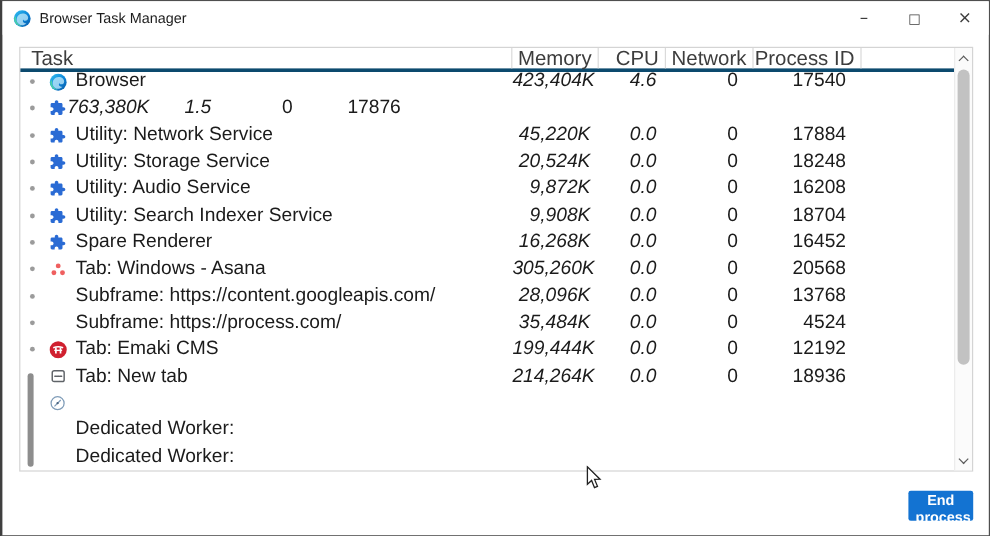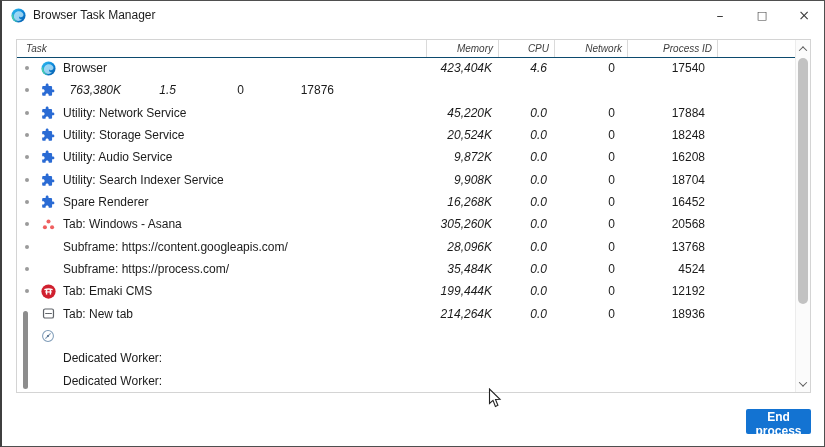--- a/index.html
+++ b/index.html
@@ -7,31 +7,31 @@
   .window{position:relative;width:825px;height:447px;box-sizing:border-box;background:#fff;border:1px solid #4f4f4f;border-left:2px solid #3f3f3f;overflow:hidden;}
   
   .titlebar{position:absolute;left:0;top:0;right:0;height:28px;display:flex;align-items:center;background:#fff;}
   .titlebar .app-icon{width:15px;height:15px;margin-left:9px;display:flex;}
   .titlebar .title{margin-left:7px;font-size:12px;color:#1c1c1c;}
   .win-controls{position:absolute;right:6px;top:0;height:28px;display:flex;align-items:center;gap:14px;}
   .win-controls button{width:28px;height:24px;border:none;background:transparent;color:#3c3c3c;font-size:14px;line-height:1;padding:0;cursor:default;font-family:"DejaVu Sans",sans-serif;}
   .win-controls .maxi{font-size:11px;}
   
   .table{position:absolute;left:14px;top:38px;width:795px;height:354px;box-sizing:border-box;border:1px solid #d4d4d4;background:#fff;}
-  .thead{position:absolute;left:0;top:0;right:0;height:17px;display:flex;border-bottom:1px solid #0c4a6e;font-size:10px;color:#3d3d3d;font-style:italic;}
+  .thead{position:absolute;left:0;top:0;right:0;height:17px;display:flex;border-bottom:3px solid #0c4a6e;font-size:17px;color:#3d3d3d;}
   .th{box-sizing:border-box;border-right:1px solid #dadada;display:flex;align-items:center;}
   .th.num{justify-content:flex-end;padding-right:5px;}
   .th-task{width:410px;padding-left:9px;}
   .th-mem{width:72px;}
   .th-cpu{width:56px;}
   .th-net{width:73px;text-align:right;}
   .th-pid{width:90px;}
   .th-spacer{flex:1;border-right:none;}
   .rows{position:absolute;left:0;top:17px;width:778px;height:335px;display:flex;flex-direction:column;}
-  .row{flex:1;display:flex;align-items:center;font-size:12px;color:#1b1b1b;}
+  .row{flex:1;display:flex;align-items:center;font-size:16px;color:#1b1b1b;}
   .bullet{flex:none;width:4px;height:4px;border-radius:50%;background:#9b9b9b;margin-left:8px;}
   .ricon{flex:none;width:16px;height:16px;margin-left:11px;display:flex;align-items:center;justify-content:center;}
   .task-label{flex:1;min-width:0;margin-left:7px;white-space:nowrap;overflow:hidden;}
   .cell{box-sizing:border-box;text-align:right;flex:none;}
   .cell.mem{width:72px;padding-right:7px;font-style:italic;}
   .cell.cpu{width:56px;padding-right:8px;font-style:italic;}
   .cell.net{width:73px;padding-right:13px;}
   .cell.pid{width:90px;padding-right:13px;}
   .cell.sp{width:77px;}
   
@@ -39,21 +39,21 @@
   
   .vscroll{position:absolute;top:0;right:0;width:15px;height:352px;background:#fbfbfb;border-left:1px solid #ececec;box-sizing:border-box;}
   .sb-btn{position:absolute;left:0;right:0;height:15px;display:flex;align-items:center;justify-content:center;}
   .sb-btn.up{top:1px;}
   .sb-btn.down{bottom:1px;}
   .chev{width:5px;height:5px;border-right:1.4px solid #5a5a5a;border-bottom:1.4px solid #5a5a5a;display:block;}
   .chev.cu{transform:rotate(-135deg) translate(-1px,-1px);}
   .chev.cd{transform:rotate(45deg) translate(-1px,-1px);}
   .sb-thumb{position:absolute;left:2px;width:10px;top:18px;height:246px;background:#c2c2c2;border-radius:5px;}
   
-  .end-btn{position:absolute;right:13px;top:408px;width:65px;height:25px;background:var(--accent,#1373d2);color:#fff;border:none;border-radius:2px;font-size:12px;font-weight:600;font-family:"Liberation Sans",sans-serif;}
+  .end-btn{position:absolute;right:13px;top:408px;width:54px;height:25px;background:var(--accent,#1373d2);color:#fff;border:none;border-radius:2px;font-size:12px;font-weight:600;font-family:"Liberation Sans",sans-serif;}
   .cursor{position:absolute;left:486px;top:387px;pointer-events:none;}
 </style>
 </head>
 <body>
 
 <div class="window">
 
   <div class="titlebar">
     <span class="app-icon">
         <svg viewBox="0 0 16 16" width="15" height="15">

